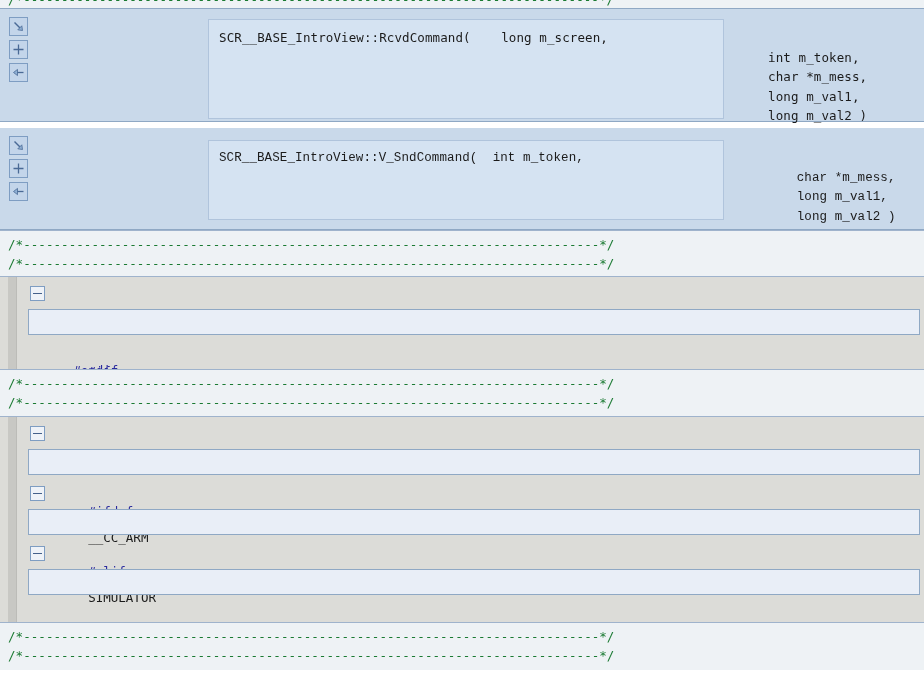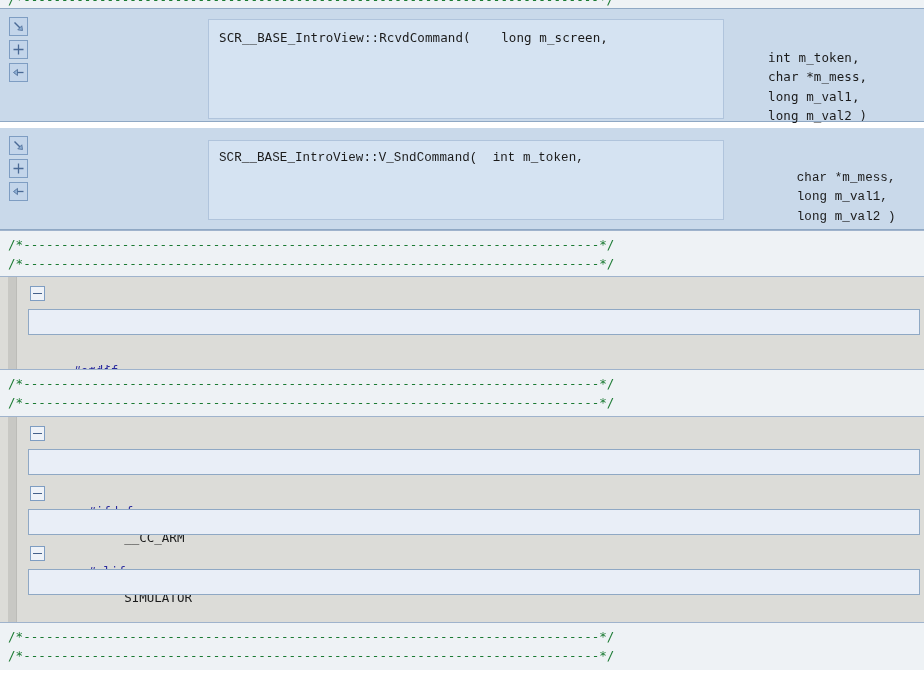--- a/index.html
+++ b/index.html
@@ -105,21 +105,21 @@
     border:1px solid #7e9dc2;
     box-sizing:border-box;
     cursor:pointer;
   }
   .ppbox i{
     position:absolute;left:2px;top:6px;width:9px;height:1px;
     background:#44608a;display:block;
   }
   .pptext{margin-left:24px;}
   .kw{color:#2b2b9e;}
-  .id{color:#1b1b1b;margin-left:36px;}
+  .id{color:#1b1b1b;}
   .endifrow{
     position:relative;height:24px;line-height:24px;
     padding-left:28px;white-space:pre;
   }
   .slot{
     position:relative;
     margin:0 4px 0 28px;
     height:26px;
     background:#e9eef7;
     border:1px solid #8fa8c4;

